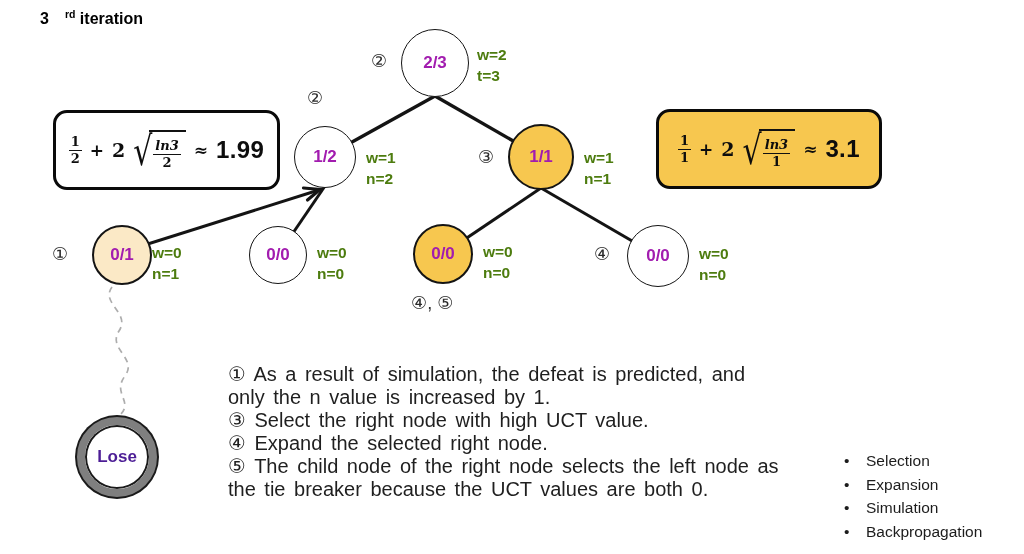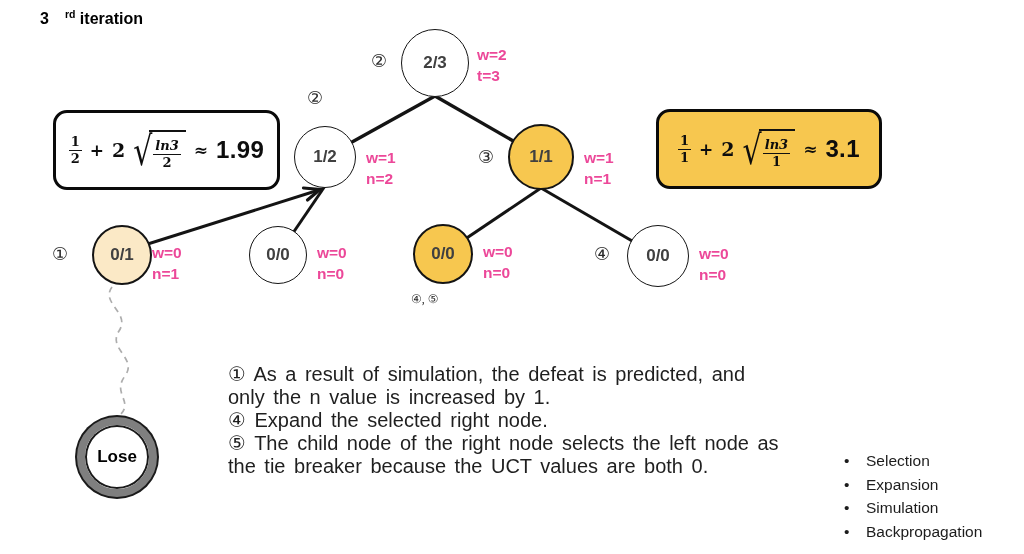--- a/index.html
+++ b/index.html
@@ -3,46 +3,46 @@
 <meta charset="utf-8">
 <style>
   html,body{margin:0;padding:0;background:#fff;}
   .stage{position:relative;width:1024px;height:554px;background:#ffffff;overflow:hidden;
          font-family:"Liberation Sans","DejaVu Sans",sans-serif;color:#111;}
   .title{position:absolute;left:40px;top:8px;font-size:16px;font-weight:bold;color:#000;}
   .title sup{font-size:10.5px;margin-left:16px;}
   svg.layer{position:absolute;left:0;top:0;pointer-events:none;}
   .node{position:absolute;border-radius:50%;background:#fff;border:1.6px solid #141414;
         display:flex;align-items:center;justify-content:center;font-weight:bold;font-size:17px;
-        box-sizing:border-box;color:#404040;}
+        box-sizing:border-box;color:#a21caf;}
   .node.yellow{background:#F7C74F;align-items:center;}
   .node.cream{background:#FBE9C6;}
   .node.thick{border-width:2.6px;}
   .node.mid{border-width:2px;}
-  .stats{position:absolute;font-weight:bold;font-size:15.5px;line-height:21px;color:#ec4899;}
+  .stats{position:absolute;font-weight:bold;font-size:15.5px;line-height:21px;color:#4d7c0f;}
   .marker{position:absolute;font-size:18px;color:#2b2b2b;font-weight:normal;}
-  .marker.small{font-size:12px;font-family:Liberation Serif, serif;}
+  .marker.small{font-size:18px;}
   .fbox{position:absolute;border:3.5px solid #0a0a0a;border-radius:14px;background:#fff;
         display:flex;align-items:center;justify-content:center;gap:8px;box-sizing:border-box;
         font-family:"DejaVu Serif",serif;font-weight:bold;color:#0d0d0d;}
   .fbox.yellow{background:#F7C74F;}
   .frac{display:inline-flex;flex-direction:column;align-items:center;font-size:13px;line-height:1.2;}
   .frac .num{border-bottom:1.7px solid #111;padding:0 2px;}
   .frac .den{padding:0 2px;}
   .mi{font-style:italic;}
   .sqrt{display:inline-flex;align-items:flex-start;}
   .rad{font-size:30px;line-height:1;font-weight:400;transform:scaleY(1.35) translateY(1px);transform-origin:top;}
   .cand{border-top:2.2px solid #111;padding:3px 5px 0 4px;margin-left:-3px;}
   .coef{font-size:19px;}
   .op{font-size:17px;}
   .result{font-family:"Liberation Sans",sans-serif;font-size:24px;letter-spacing:.4px;}
   .lose{position:absolute;left:77px;top:417px;width:80px;height:80px;box-sizing:border-box;
         border:8px solid #7F7F7F;border-radius:50%;background:#fff;
         box-shadow:0 0 0 2px #1a1a1a, inset 0 0 0 2px #1a1a1a;
-        display:flex;align-items:center;justify-content:center;font-weight:bold;font-size:17px;color:#000000;}
+        display:flex;align-items:center;justify-content:center;font-weight:bold;font-size:17px;color:#4c1d95;}
   .notes{position:absolute;left:228px;top:363px;font-size:20px;line-height:23px;color:#1f1f1f;word-spacing:3px;}
   .legend{position:absolute;left:844px;top:449px;font-size:15.5px;line-height:23.5px;color:#1c1c1c;}
   .legend .li{display:flex;}
   .legend .bullet{width:22px;text-align:left;}
 </style>
 </head>
 <body>
 
 <div class="stage">
 
@@ -158,20 +158,21 @@
     <span class="result">3.1</span>
   </div>
 
   <div class="lose">
       <span>Lose</span>
     </div>
 
   <div class="notes">
     <div>① As a result of simulation, the defeat is predicted, and</div>
     <div>only the n value is increased by 1.</div>
+    <div>③ Select the right node with high UCT value.</div>
     <div>④ Expand the selected right node.</div>
     <div>⑤ The child node of the right node selects the left node as</div>
     <div>the tie breaker because the UCT values are both 0.</div>
   </div>
 
   <div class="legend">
     <div class="li">
         <span class="bullet">•</span>
         <span>Selection</span>
       </div>

